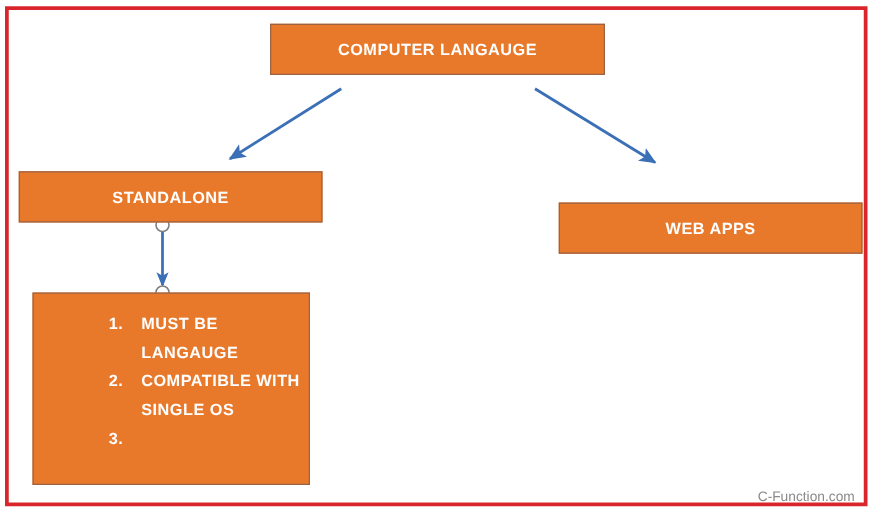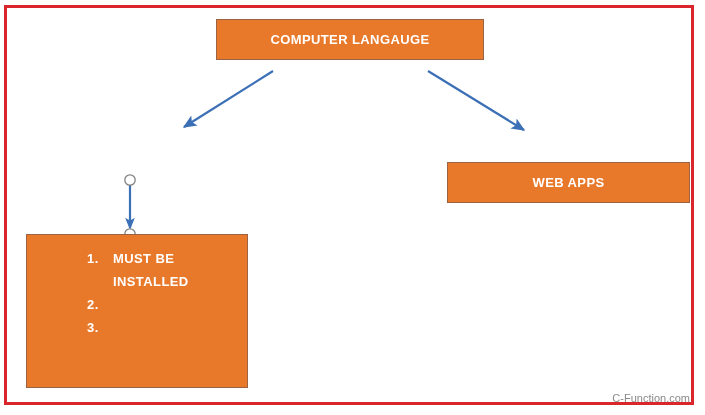--- a/index.html
+++ b/index.html
@@ -136,21 +136,21 @@
   }
 
   
   #watermark {
     position: absolute;
     left: 600px;
     top: 392px;
     width: 90px;
     font-size: 11px;
     color: #8a8a8a;
-    text-align: right;
+    text-align: center;
     white-space: nowrap;
   }
 </style>
 </head>
 <body>
 
 <div id="canvas">
 
   <svg id="connectors" viewBox="0 0 705 415" xmlns="http://www.w3.org/2000/svg">
     <defs>
@@ -169,33 +169,37 @@
     <line x1="130" y1="183" x2="130" y2="228" stroke="#3B6FB6" stroke-width="2.2" marker-end="url(#arrowhead-small)"></line>
 
     <circle cx="130" cy="180" r="5.2" fill="#FFFFFF" stroke="#808080" stroke-width="1.3"></circle>
     <circle cx="130" cy="234" r="5.2" fill="#FFFFFF" stroke="#808080" stroke-width="1.3"></circle>
   </svg>
 
   <div class="node" id="node-root">
     <span class="node-title">COMPUTER LANGAUGE</span>
   </div>
 
+  <div class="node" id="node-standalone">
+    <span class="node-title">STANDALONE</span>
+  </div>
 
   <div class="node" id="node-webapps">
     <span class="node-title">WEB APPS</span>
   </div>
 
   <div class="node" id="node-details">
     <ul class="detail-list">
       <li class="detail-item">
         <span class="detail-num">1.</span>
-        <span class="detail-text">MUST BE INSTALLED</span>
+        <span class="detail-text">MUST BE LANGAUGE</span>
       </li>
       <li class="detail-item">
         <span class="detail-num">2.</span>
+        <span class="detail-text">COMPATIBLE WITH SINGLE OS</span>
       </li>
       <li class="detail-item">
         <span class="detail-num">3.</span>
       </li>
     </ul>
   </div>
 
   <div id="frame"></div>
 
   <div id="watermark">C-Function.com</div>

